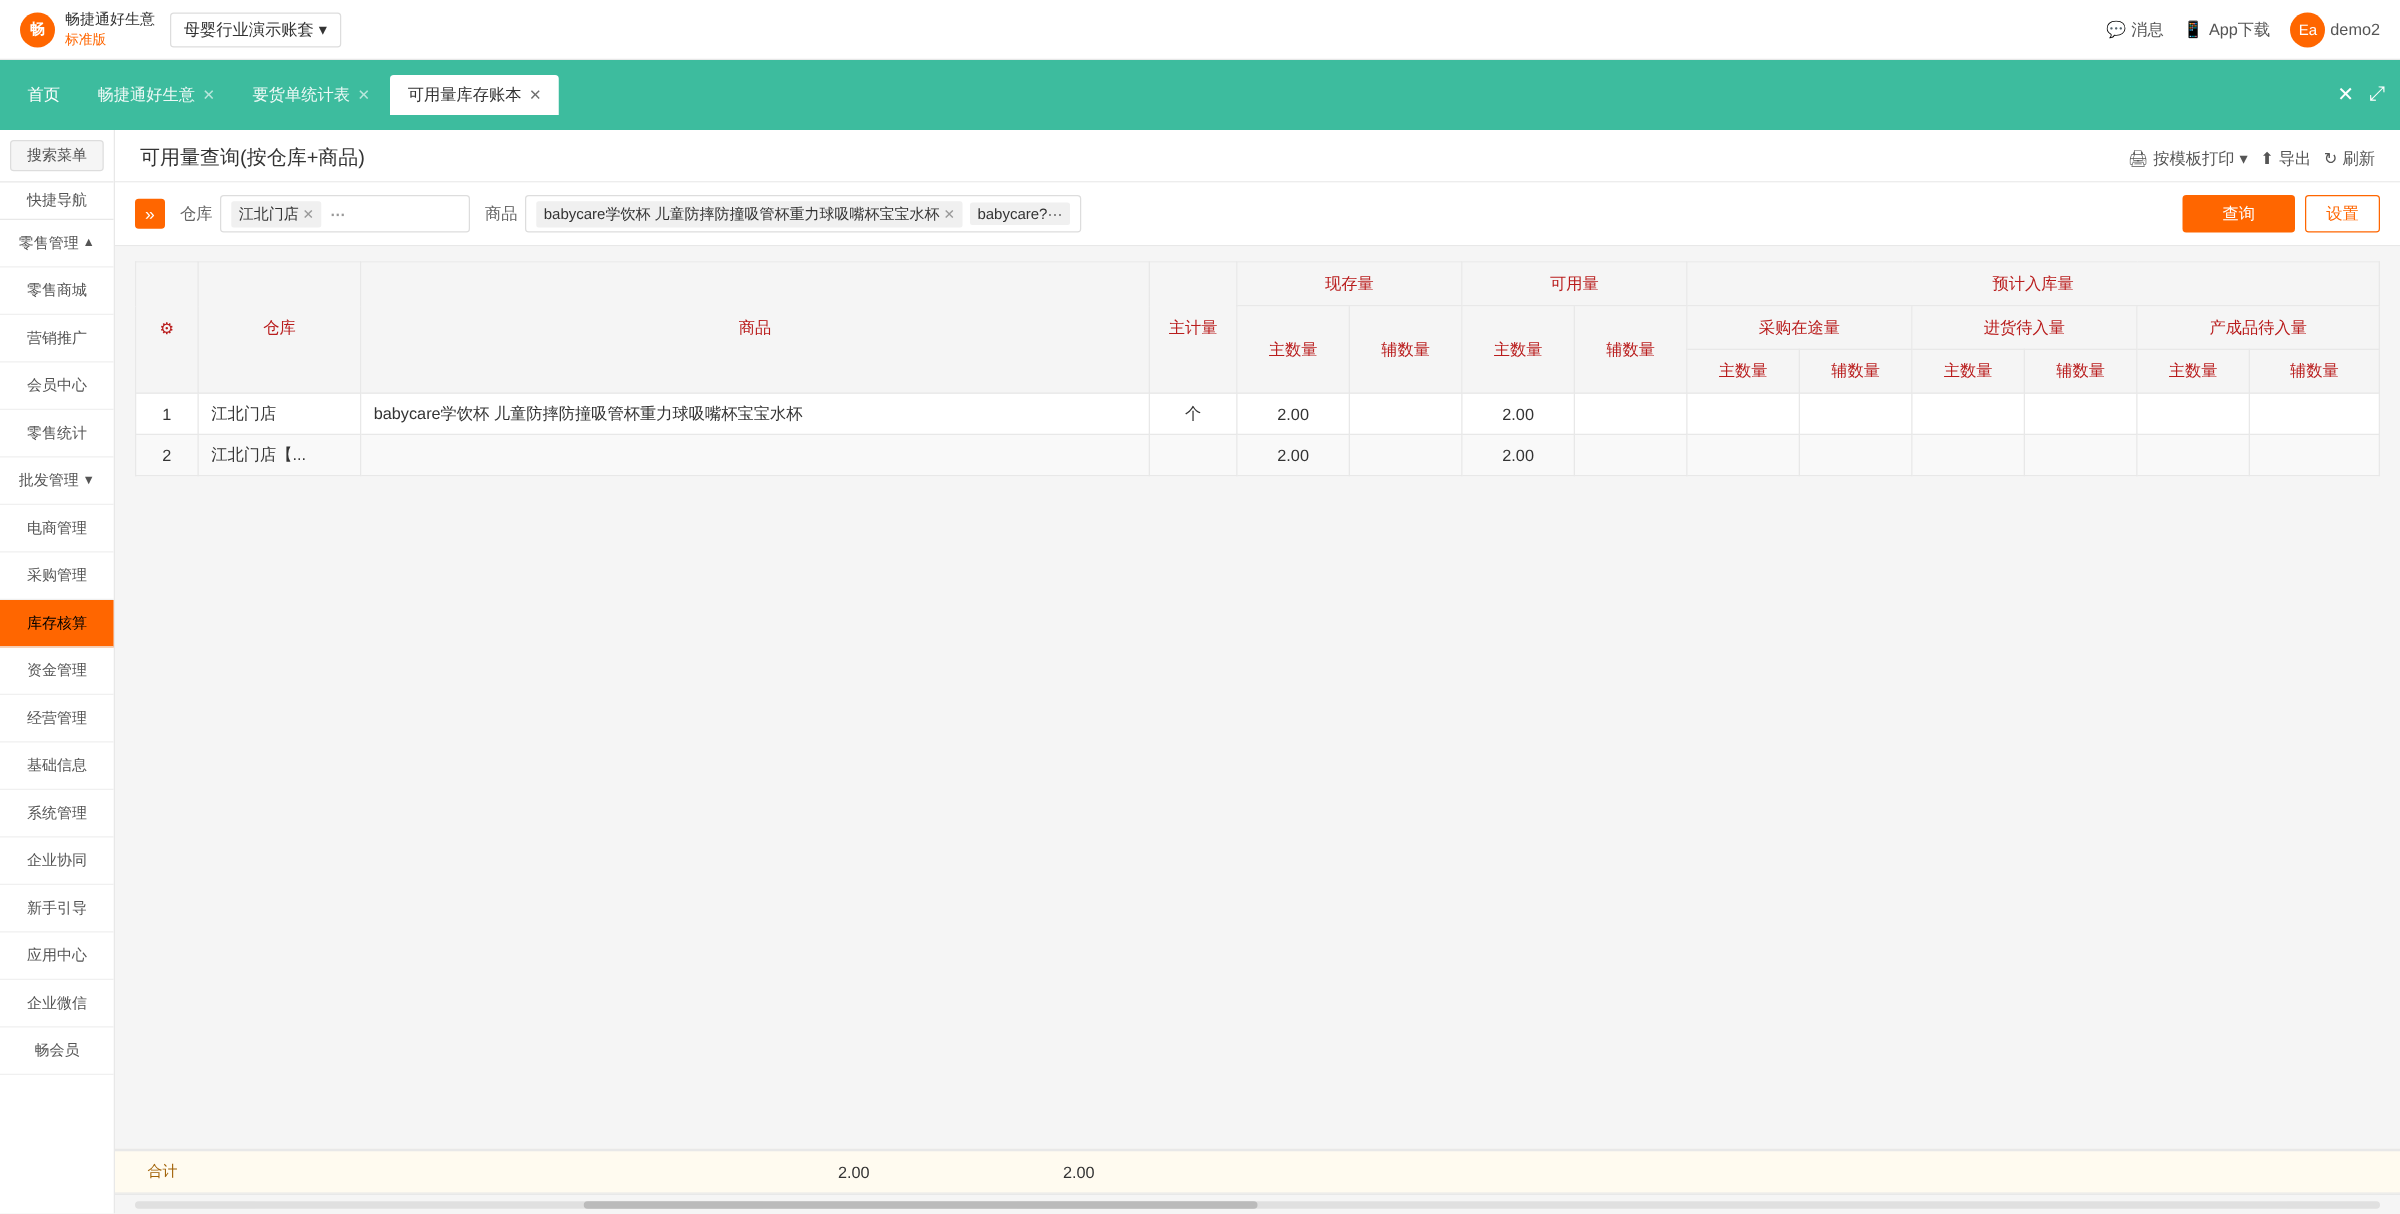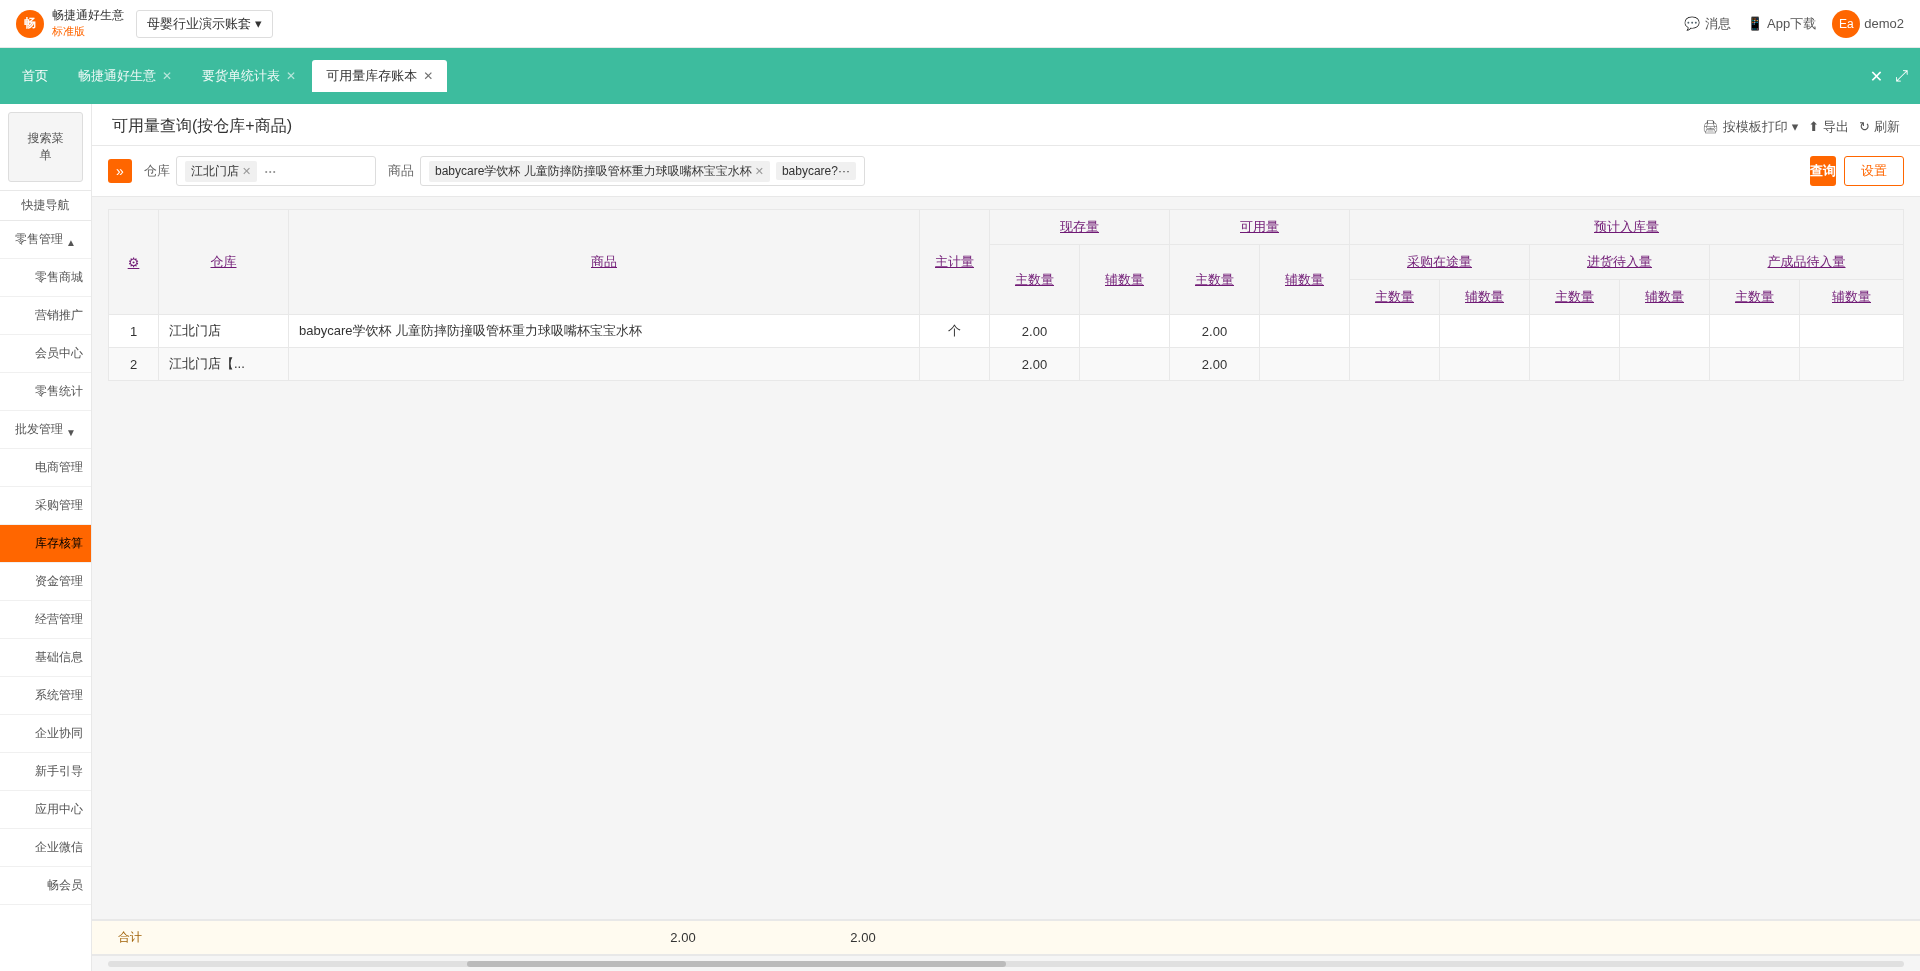--- a/index.html
+++ b/index.html
@@ -61,32 +61,32 @@
     .sidebar {
       width: 92px;
       background: #fff;
       border-right: 1px solid #e8e8e8;
       display: flex;
       flex-direction: column;
       overflow-y: auto;
       flex-shrink: 0;
     }
     .sidebar-search { padding: 8px; border-bottom: 1px solid #e8e8e8; }
-    .sidebar-search-btn { width: 100%; padding: 17px; background: #f5f5f5; border: 1px solid #ddd; border-radius: 3px; text-align: center; cursor: pointer; color: #555; font-size: 12px; }
+    .sidebar-search-btn { width: 100%; padding: 3px; background: #f5f5f5; border: 1px solid #ddd; border-radius: 3px; text-align: center; cursor: pointer; color: #555; font-size: 12px; }
     .sidebar-nav-btn { padding: 6px; text-align: center; border-bottom: 1px solid #e8e8e8; cursor: pointer; color: #555; font-size: 12px; }
     .sidebar-item {
       padding: 10px 8px;
       text-align: center;
       cursor: pointer;
       color: #555;
       font-size: 12px;
       border-bottom: 1px solid #f0f0f0;
       display: flex;
       flex-direction: column;
-      align-items: flex-end;
+      align-items: center;
       gap: 3px;
     }
     .sidebar-item.active { background: #ff6600; color: #000000; }
     .sidebar-item.has-arrow { flex-direction: row; justify-content: center; }
     .sidebar-arrow { font-size: 10px; }
 
     
     .content-area { flex: 1; display: flex; flex-direction: column; overflow: hidden; background: #f5f5f5; }
 
     
@@ -126,21 +126,21 @@
       align-items: center;
       gap: 6px;
       font-size: 13px;
       color: #333;
       background: #fff;
     }
     .filter-tag { background: #f0f0f0; padding: 2px 6px; border-radius: 2px; display: flex; align-items: center; gap: 3px; font-size: 12px; }
     .filter-tag .remove { color: #999; cursor: pointer; font-size: 11px; }
     .filter-more { color: #999; cursor: pointer; font-size: 18px; letter-spacing: -2px; }
     .filter-actions { margin-left: auto; display: flex; gap: 8px; }
-    .btn-query { background: #ff6600; color: white; border: none; padding: 5px 0; border-radius: 3px; cursor: pointer; font-size: 13px; font-weight: bold; }
+    .btn-query { background: #ff6600; color: white; border: none; padding: 5px 32px; border-radius: 3px; cursor: pointer; font-size: 13px; }
     .btn-setting { background: white; color: #ff6600; border: 1px solid #ff6600; padding: 5px 16px; border-radius: 3px; cursor: pointer; font-size: 13px; }
 
     
     .table-container {
       flex: 1;
       overflow: auto;
       padding: 12px 16px;
       background: #f5f5f5;
     }
     .data-table {
@@ -148,24 +148,23 @@
       border-collapse: collapse;
       background: #fff;
       border: 1px solid #e8e8e8;
       font-size: 13px;
     }
     .data-table th {
       background: #f5f5f5;
       border: 1px solid #e8e8e8;
       padding: 8px 10px;
       text-align: center;
-      color: #701a75;
+      color: #b91c1c;
       font-weight: normal;
       white-space: nowrap;
-      text-decoration: underline;
     }
     .data-table td {
       border: 1px solid #e8e8e8;
       padding: 7px 10px;
       text-align: center;
       color: #333;
     }
     .td-left { text-align: left !important; }
     .settings-icon-cell { background: #f5f5f5; }
 

